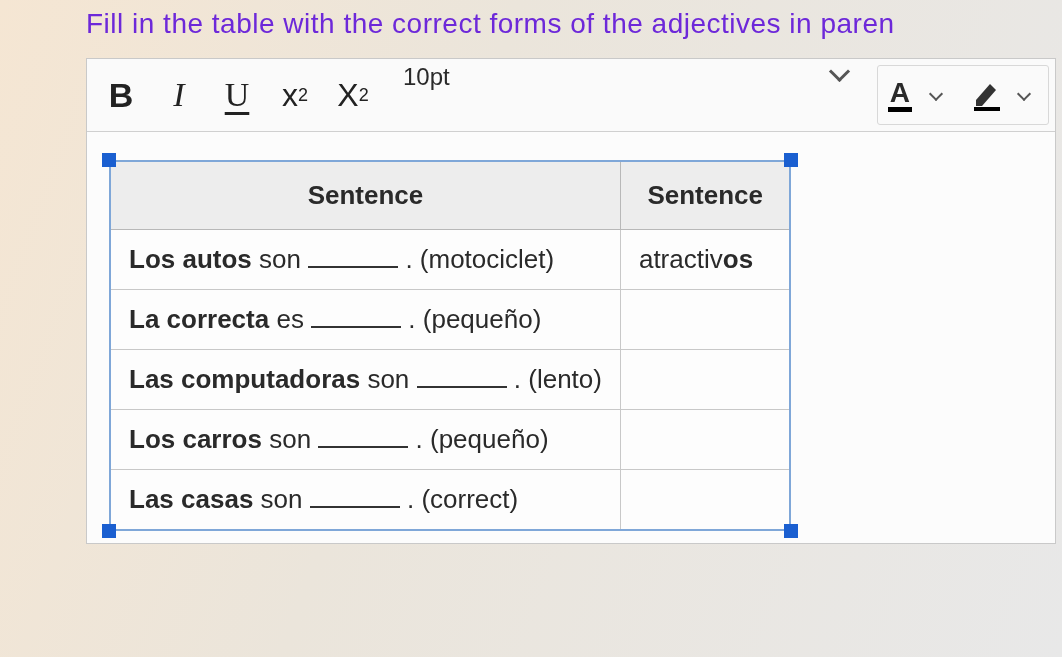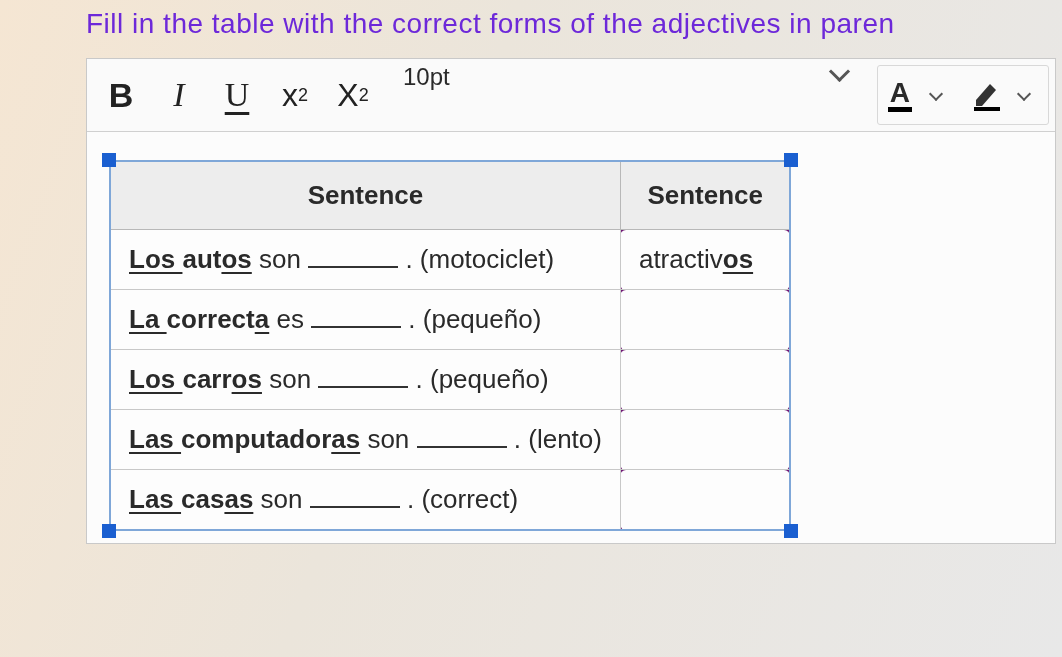--- a/index.html
+++ b/index.html
@@ -138,23 +138,23 @@
     text-align: center;
   }
   .data-table td {
     font-size: 26px;
     padding: 14px 18px;
     border: 1px solid #c8c8c8;
     background: #fdfdfd;
     vertical-align: middle;
     white-space: nowrap;
   }
-  .adj-cell { min-width: 170px; border-radius: 6px; }
+  .adj-cell { min-width: 170px; }
   .blank { border-bottom: 2px solid #333; display:inline-block; width:90px; height:0.6em; vertical-align:baseline; }
-  .u-seg { text-decoration: underline; text-underline-offset: 4px; }
+  .u-seg { text-underline-offset: 4px; }
   .handle {
     position: absolute;
     width: 14px;
     height: 14px;
     background: #1a5fd0;
   }
   .h-tl { top: -7px; left: -7px; }
   .h-tr { top: -7px; right: -7px; }
   .h-bl { bottom: -7px; left: -7px; }
   .h-br { bottom: -7px; right: -7px; }
@@ -215,25 +215,25 @@
         <tbody>
             <tr>
               <td><b><span class="u-seg">Los </span><span>aut</span><span class="u-seg">os</span></b><span> son </span><span class="blank"></span><span> . (motociclet)</span></td>
               <td class="adj-cell"><span>atractiv</span><span class="u-seg" style="font-weight: 700;">os</span></td>
             </tr>
             <tr>
               <td><b><span class="u-seg">La </span><span>correct</span><span class="u-seg">a</span></b><span> es </span><span class="blank"></span><span> . (pequeño)</span></td>
               <td class="adj-cell"></td>
             </tr>
             <tr>
+              <td><b><span class="u-seg">Las </span><span>computador</span><span class="u-seg">as</span></b><span> son </span><span class="blank"></span><span> . (lento)</span></td>
+              <td class="adj-cell"></td>
+            </tr>
+            <tr>
               <td><b><span class="u-seg">Los </span><span>carr</span><span class="u-seg">os</span></b><span> son </span><span class="blank"></span><span> . (pequeño)</span></td>
-              <td class="adj-cell"></td>
-            </tr>
-            <tr>
-              <td><b><span class="u-seg">Las </span><span>computador</span><span class="u-seg">as</span></b><span> son </span><span class="blank"></span><span> . (lento)</span></td>
               <td class="adj-cell"></td>
             </tr>
             <tr>
               <td><b><span class="u-seg">Las </span><span>cas</span><span class="u-seg">as</span></b><span> son </span><span class="blank"></span><span> . (correct)</span></td>
               <td class="adj-cell"></td>
             </tr>
           </tbody>
       </table>
     </div>
   </div>

